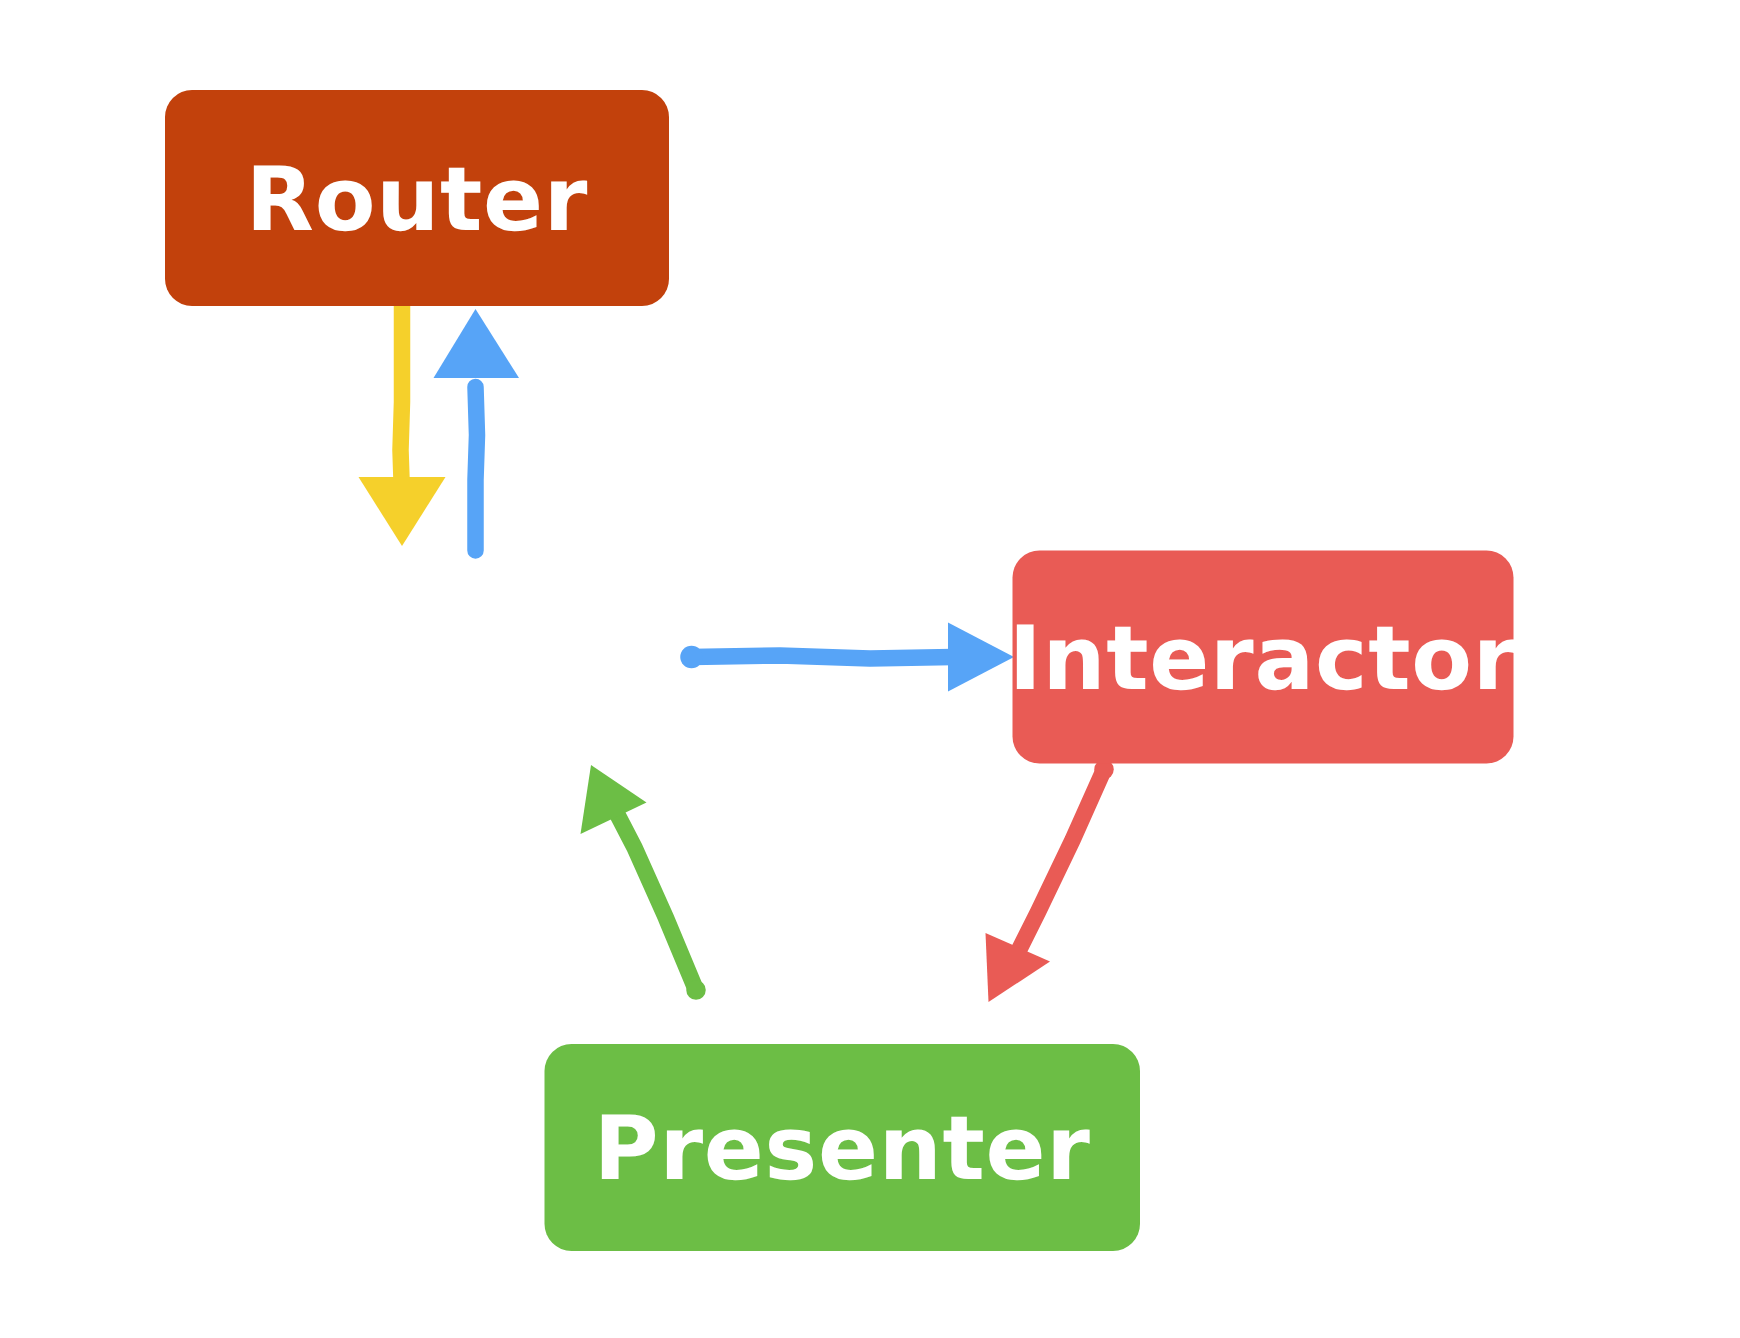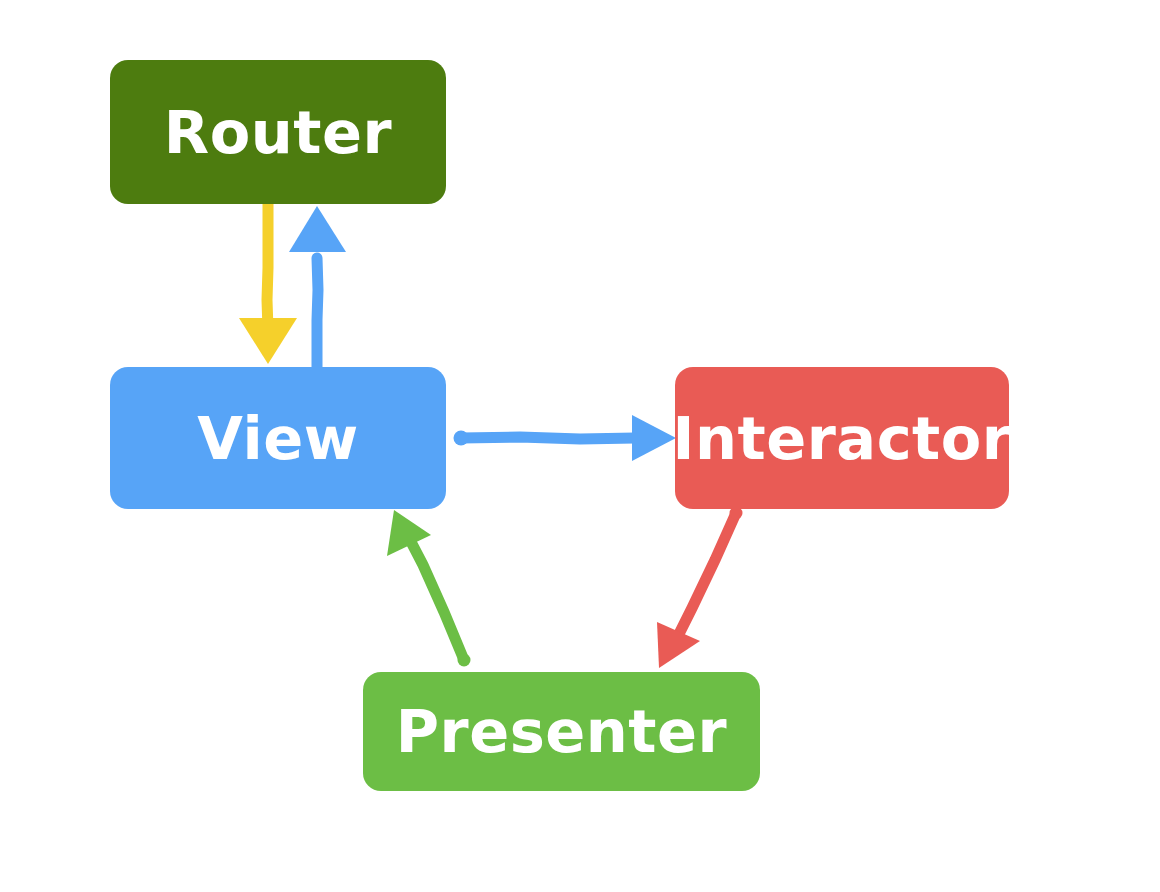--- a/index.html
+++ b/index.html
@@ -54,23 +54,23 @@
     height: 142px;
   }
   #node-interactor {
     left: 675px;
     top: 367px;
     width: 334px;
     height: 142px;
   }
   #node-presenter {
     left: 363px;
-    top: 672px;
+    top: 696px;
     width: 397px;
-    height: 119px;
+    height: 138px;
   }
 </style>
 </head>
 <body>
 
 <div id="diagram-canvas">
 
   <svg id="arrow-layer" viewBox="0 0 1160 892" xmlns="http://www.w3.org/2000/svg">
 
     <g>
@@ -96,27 +96,24 @@
     </g>
 
     <g>
       <path d="M 464,660 L 444,612 L 423,565 L 409,538" stroke="#6CBE45" stroke-width="11" stroke-linecap="round" fill="none"></path>
       <circle cx="464" cy="660" r="6.5" fill="#6CBE45"></circle>
       <path d="M 394,510 L 387,556 L 431,535 Z" fill="#6CBE45"></path>
     </g>
 
   </svg>
 
-  <div class="node-box" id="node-router" style="background:#4d7c0f;">
+  <div class="node-box" id="node-router" style="background:#c2410c;">
     <span class="node-label">Router</span>
   </div>
 
-  <div class="node-box" id="node-view" style="background:#57A4F7;">
-    <span class="node-label">View</span>
-  </div>
 
   <div class="node-box" id="node-interactor" style="background:#E95B55;">
     <span class="node-label">Interactor</span>
   </div>
 
   <div class="node-box" id="node-presenter" style="background:#6CBE45;">
     <span class="node-label">Presenter</span>
   </div>
 
 </div>

